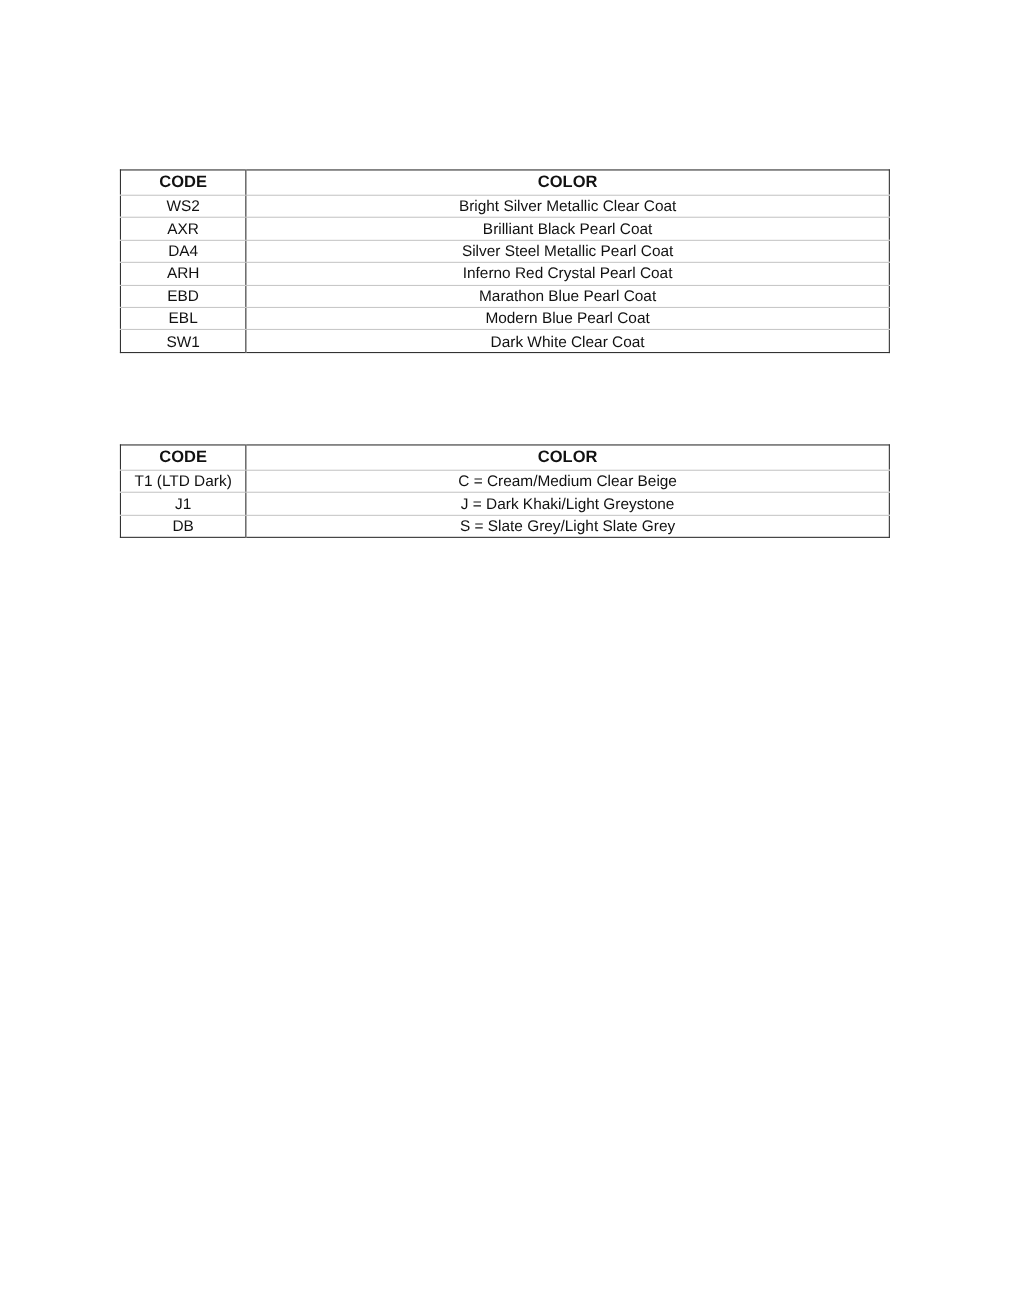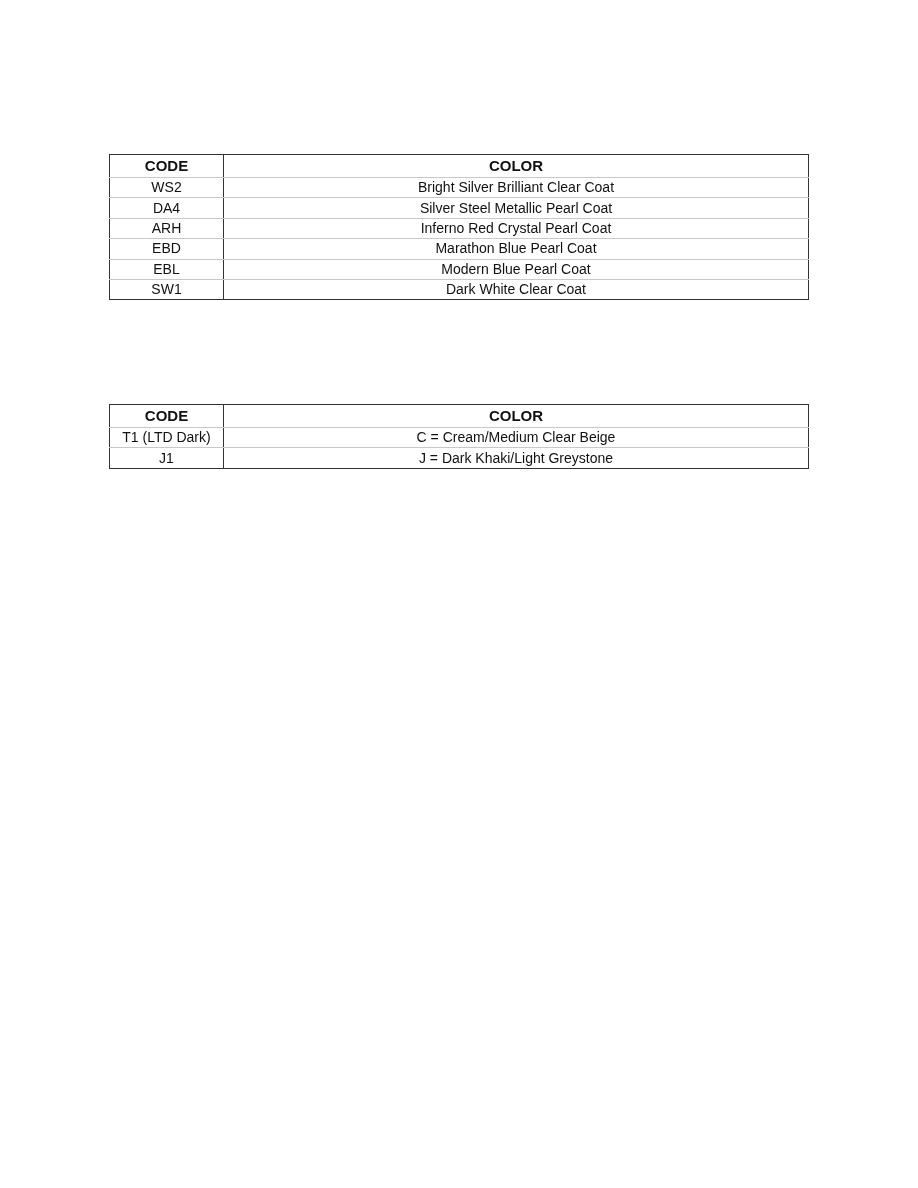--- a/index.html
+++ b/index.html
@@ -37,21 +37,25 @@
 <table class="codes" id="paint-table">
   <thead>
     <tr>
       <th class="code-col">CODE</th>
       <th>COLOR</th>
     </tr>
   </thead>
   <tbody>
     <tr>
       <td class="code-col">WS2</td>
-      <td>Bright Silver Brilliant Clear Coat</td>
+      <td>Bright Silver Metallic Clear Coat</td>
+    </tr>
+    <tr>
+      <td class="code-col">AXR</td>
+      <td>Brilliant Black Pearl Coat</td>
     </tr>
     <tr>
       <td class="code-col">DA4</td>
       <td>Silver Steel Metallic Pearl Coat</td>
     </tr>
     <tr>
       <td class="code-col">ARH</td>
       <td>Inferno Red Crystal Pearl Coat</td>
     </tr>
     <tr>
@@ -78,14 +82,18 @@
   </thead>
   <tbody>
     <tr>
       <td class="code-col">T1 (LTD Dark)</td>
       <td>C = Cream/Medium Clear Beige</td>
     </tr>
     <tr>
       <td class="code-col">J1</td>
       <td>J = Dark Khaki/Light Greystone</td>
     </tr>
+    <tr>
+      <td class="code-col">DB</td>
+      <td>S = Slate Grey/Light Slate Grey</td>
+    </tr>
   </tbody>
 </table>
 
 </body></html>

